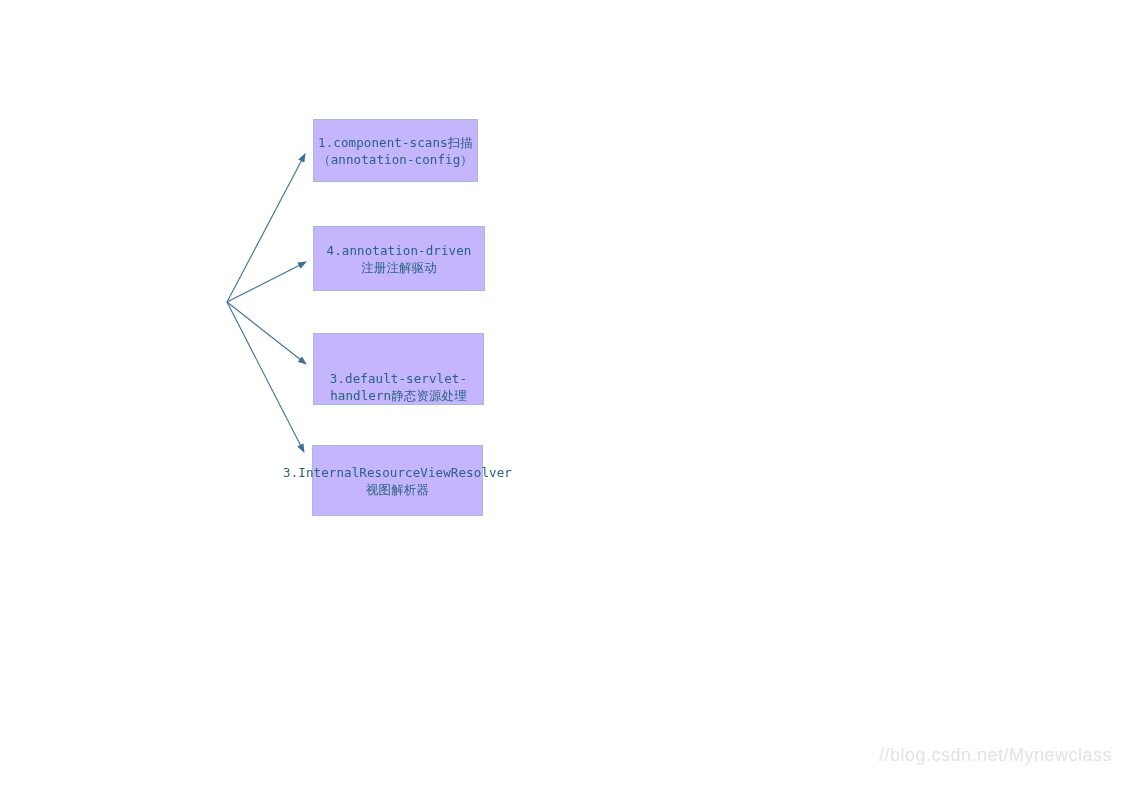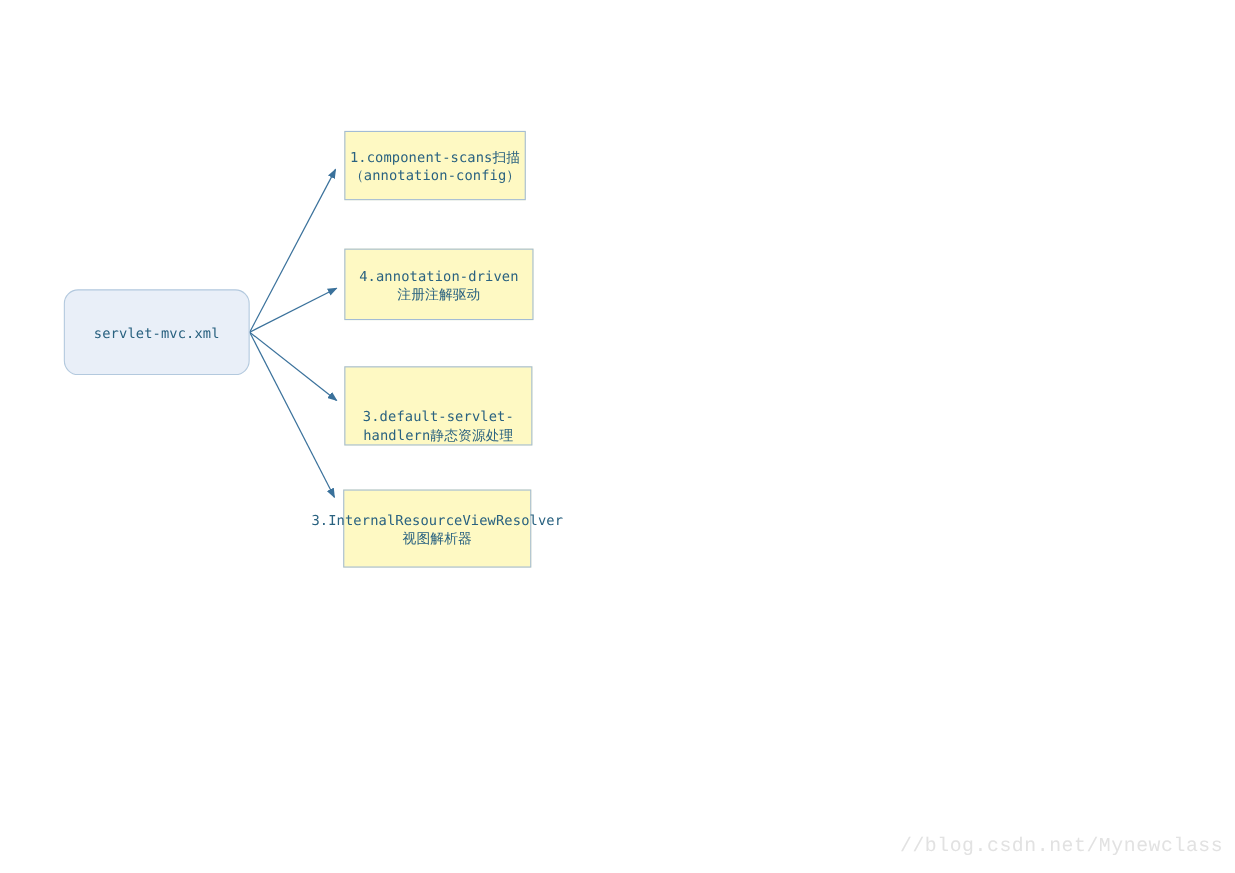--- a/index.html
+++ b/index.html
@@ -24,21 +24,21 @@
   .diagram-svg {
     position: absolute;
     left: 0;
     top: 0;
     width: 1123px;
     height: 794px;
   }
   .node {
     position: absolute;
     box-sizing: border-box;
-    background: #fef9c3;
+    background: #c4b5fd;
     border: 1px solid #a3bcd5;
     color: #2a6280;
     display: flex;
     align-items: center;
     justify-content: center;
     text-align: center;
     font-family: "DejaVu Sans Mono", "Liberation Mono", monospace;
     font-size: 12.5px;
     line-height: 17px;
     letter-spacing: 0.1px;
@@ -81,23 +81,23 @@
     height: 71px;
   }
   .node-text {
     display: block;
     padding: 0 3px;
     white-space: pre-line;
   }
   .watermark {
     position: absolute;
     right: 11px;
-    bottom: 14px;
+    bottom: 28px;
     color: #e2e2e2;
-    font-family: Liberation Mono, monospace;
+    font-family: Liberation Sans, sans-serif;
     font-size: 18px;
     letter-spacing: 0.5px;
     white-space: nowrap;
     user-select: none;
   }
 </style>
 </head>
 <body>
 
 <div id="canvas">
@@ -111,23 +111,20 @@
 
     <line x1="227" y1="302" x2="305" y2="154" stroke="#3a719b" stroke-width="1.1" marker-end="url(#arrowhead)"></line>
 
     <line x1="227" y1="302" x2="306" y2="262" stroke="#3a719b" stroke-width="1.1" marker-end="url(#arrowhead)"></line>
 
     <line x1="227" y1="302" x2="306" y2="364" stroke="#3a719b" stroke-width="1.1" marker-end="url(#arrowhead)"></line>
 
     <line x1="227" y1="302" x2="304" y2="452" stroke="#3a719b" stroke-width="1.1" marker-end="url(#arrowhead)"></line>
   </svg>
 
-  <div class="node node-root">
-    <span class="node-text">servlet-mvc.xml</span>
-  </div>
 
   <div class="node node-1">
     <span class="node-text">1.component-scans扫描
 （annotation-config）</span>
   </div>
 
   <div class="node node-2">
     <span class="node-text">4.annotation-driven
 注册注解驱动</span>
   </div>

